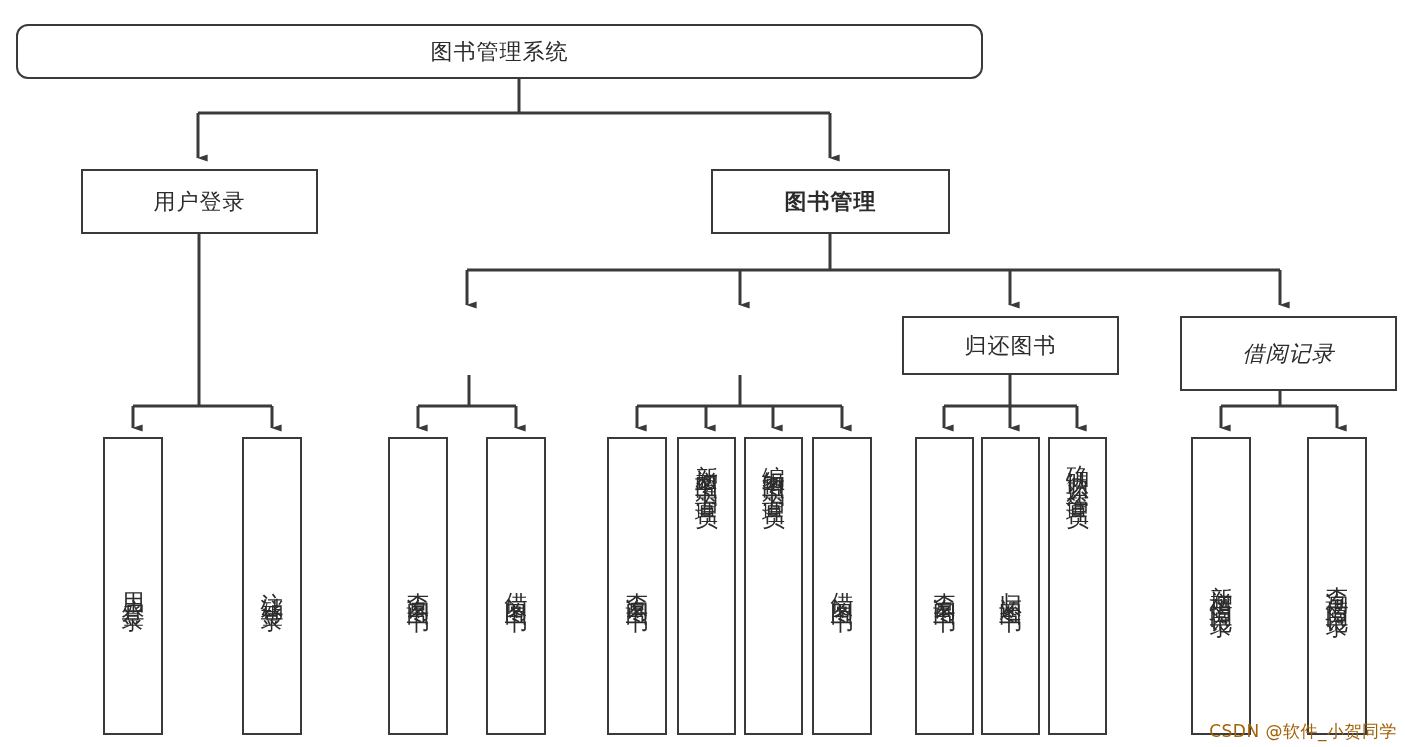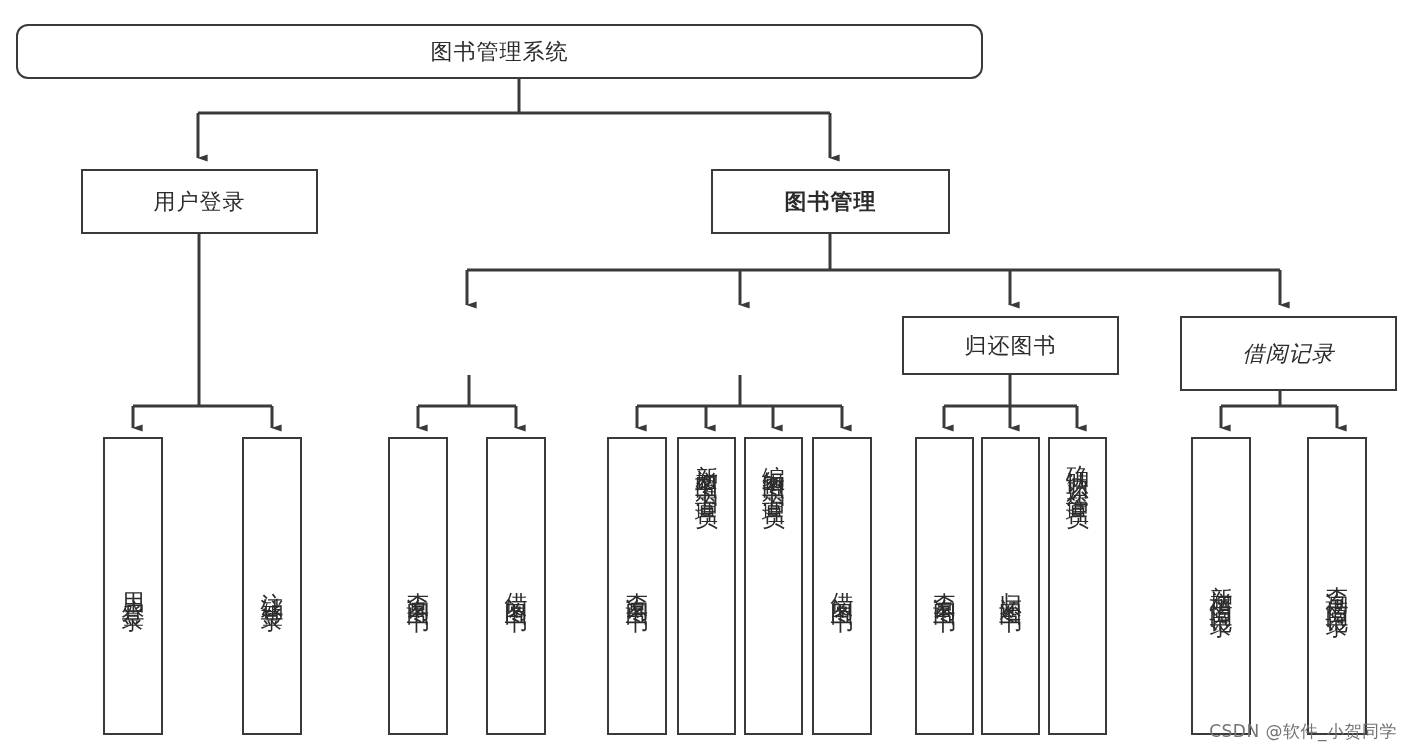--- a/index.html
+++ b/index.html
@@ -62,21 +62,21 @@
   }
   
   .node.vert.mid {
     align-items: center;
   }
   .watermark {
     position: absolute;
     right: 8px;
     bottom: 4px;
     font-size: 17px;
-    color: #737373;
+    color: #a16207;
     letter-spacing: 0.5px;
     white-space: nowrap;
   }
 </style>
 </head>
 <body>
 
 <div id="diagram">
 
   <svg id="edges" viewBox="0 0 1405 747" width="1405" height="747">

